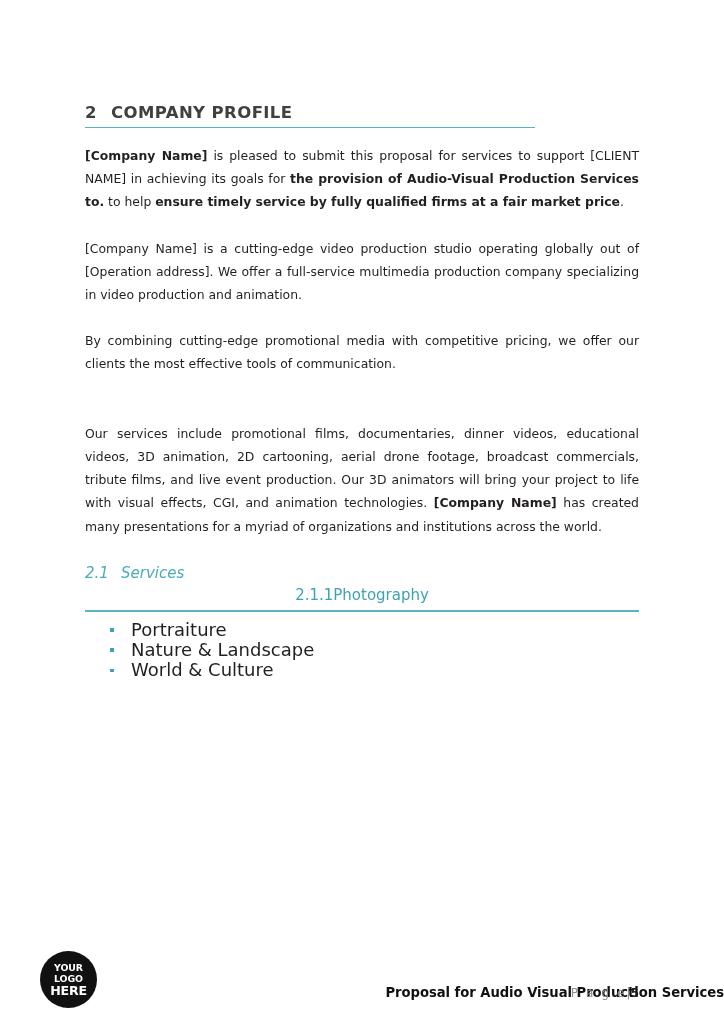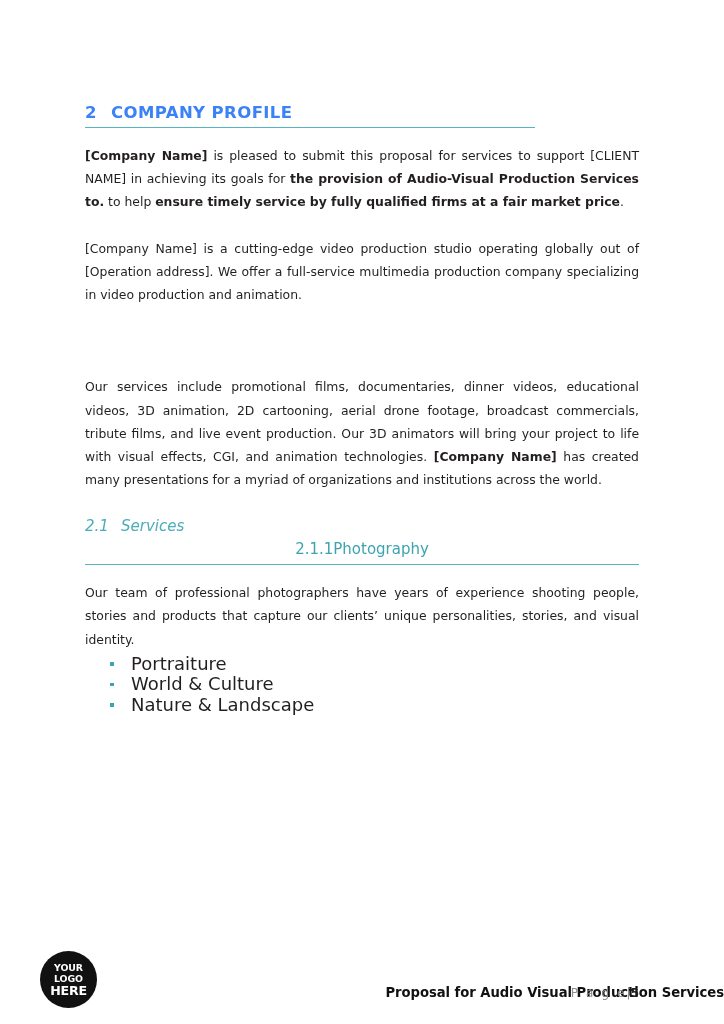--- a/index.html
+++ b/index.html
@@ -25,21 +25,21 @@
     position: absolute;
     left: 85px;
     top: 103px;
     width: 554px;
   }
 
   
   .h1 {
     font-size: 16.5px;
     font-weight: bold;
-    color: #3b82f6;
+    color: #404040;
     letter-spacing: 0.4px;
     margin: 0;
     padding: 0 0 3px 0;
     line-height: 1.25;
     white-space: nowrap;
   }
   .h1 .num {
     display: inline-block;
     min-width: 26px;
   }
@@ -206,40 +206,39 @@
 
   <div class="content">
 
     <h1 class="h1">
       <span class="num">2</span><span>COMPANY PROFILE</span>
     </h1>
     <div class="h1-rule"></div>
 
     <p class="body" id="p-intro"><b>[Company Name]</b><span> is pleased to submit this proposal for services to support [CLIENT NAME] in achieving its goals for </span><b>the provision of Audio-Visual Production Services to.</b><span> to help </span><b>ensure timely service by fully qualified firms at a fair market price</b><span>.</span></p>
     <p class="body spaced" id="p-studio"><span>[Company Name] is a cutting-edge video production studio operating globally out of [Operation address]. We offer a full-service multimedia production company specializing in video production and animation.</span></p>
-    <p class="body spaced" id="p-pricing"><span class="forcejustify"></span></p>
+    <p class="body spaced" id="p-pricing"><span>By combining cutting-edge promotional media with competitive pricing, we offer our clients the most effective tools of communication.</span><span class="forcejustify"></span></p>
     <p class="body spaced" id="p-services-list"><span>Our services include promotional films, documentaries, dinner videos, educational videos, 3D animation, 2D cartooning, aerial drone footage, broadcast commercials, tribute films, and live event production. Our 3D animators will bring your project to life with visual effects, CGI, and animation technologies. </span><b>[Company Name]</b><span> has created many presentations for a myriad of organizations and institutions across the world.</span></p>
 
     <div style="height:24px"></div>
 
     <h2 class="h2">
       <span class="num">2.1</span><span>Services</span>
     </h2>
 
     <h3 class="h3">
       <span>2.1.1</span><span>Photography</span>
     </h3>
     <div class="h3-rule"></div>
 
-    <p class="body">Our team of professional photographers have years of experience shooting people, stories and products that capture our clients’ unique personalities, stories, and visual identity.</p>
 
     <ul class="bullets" id="bullet-list">
         <li><span class="bullet-mark"></span><span>Portraiture</span></li>
+        <li><span class="bullet-mark"></span><span>Nature &amp; Landscape</span></li>
         <li><span class="bullet-mark"></span><span>World &amp; Culture</span></li>
-        <li><span class="bullet-mark"></span><span>Nature &amp; Landscape</span></li>
       </ul>
 
   </div>
 
   <div class="footer"></div>
 
   <div class="logo">
     <span class="l1">YOUR</span>
     <span class="l2">LOGO</span>
     <span class="l3">HERE</span>

